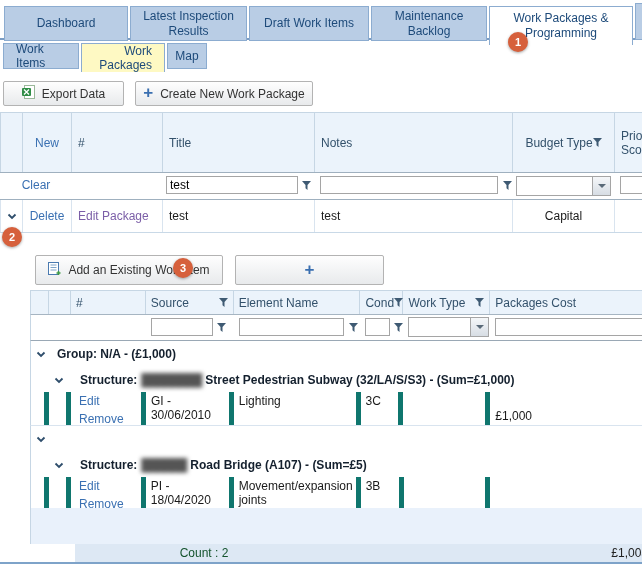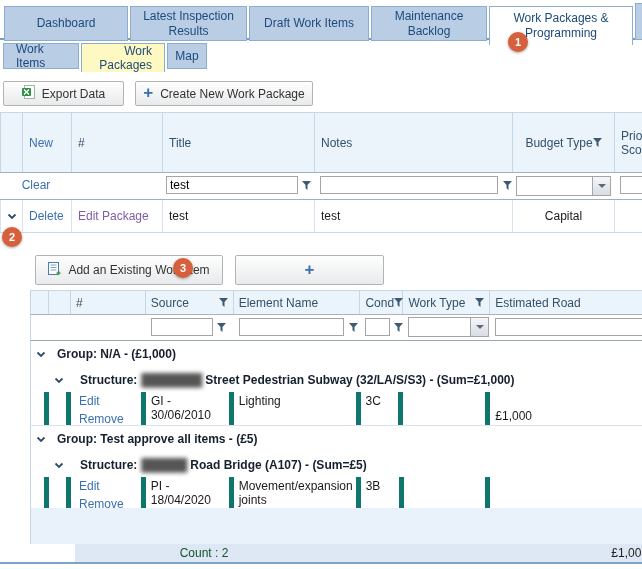--- a/index.html
+++ b/index.html
@@ -33,21 +33,21 @@
   .ddl .arr{width:17px;border-left:1px solid #a5a5a5;background:linear-gradient(#f5f7f9,#d7dde4);
             display:flex;align-items:center;justify-content:center;}
   .caret{width:0;height:0;border-left:4px solid transparent;border-right:4px solid transparent;border-top:4px solid #5a6a78;}
   .funnel{flex:none;}
   
   .ogrid{position:absolute;left:0;top:112px;width:700px;}
   .orow{display:flex;box-sizing:border-box;}
   .oh{height:61px;background:#ebf3fb;border-top:1px solid #c6d6e4;border-bottom:1px solid #9fb0bf;color:#33516b;}
   .oc{box-sizing:border-box;border-right:1px solid #c6d6e4;padding:4px 6px;display:flex;align-items:center;}
   .oh .oc:first-child{border-left:1px solid #c6d6e4;}
-  .c0{width:23px;}.c1{width:49px;}.c2{width:91px;}.c3{width:152px;}
+  .c0{width:23px;}.c1{width:49px;justify-content:center;}.c2{width:91px;}.c3{width:152px;}
   .c4{width:198px;}.c5{width:102px;justify-content:center;}.c6{width:85px;}
   .ofil{position:relative;height:26px;background:#fff;border-bottom:1px solid #9fb0bf;}
   .odata{height:33px;background:#fff;border-bottom:1px solid #c9d9e7;}
   .odata .oc{border-right:1px solid #d9e4ef;}
   .odata .oc:first-child{border-left:1px solid #d9e4ef;justify-content:center;}
   
   .igrid{position:absolute;left:30px;top:290px;width:630px;}
   .irow{display:flex;box-sizing:border-box;border-left:1px solid #c6d6e4;}
   .ih{height:25px;background:#ebf3fb;border-top:1px solid #c6d6e4;border-bottom:1px solid #a6b5c2;color:#33516b;}
   .ic{box-sizing:border-box;border-right:1px solid #c6d6e4;padding:2px 5px;display:flex;align-items:center;}
@@ -220,21 +220,21 @@
             <path d="M0 0h9L5.5 4v5L3.5 7.3V4Z" fill="#3e5a73"></path>
           </svg></span>
     </div>
     <div class="ic i6">
       <span>Work Type</span>
       <span><svg width="9" height="9" viewBox="0 0 9 9">
             <path d="M0 0h9L5.5 4v5L3.5 7.3V4Z" fill="#3e5a73"></path>
           </svg></span>
     </div>
     <div class="ic i7">
-        <span>Estimated Road</span>
+        <span>Packages Cost</span>
       </div>
   </div>
   <div class="ifil">
     <input class="tbox" style="left: 120px; top: 3px; width: 62px;" value="">
     <span style="position:absolute;left:186px;top:6px"><svg width="9" height="9" viewBox="0 0 9 9">
           <path d="M0 0h9L5.5 4v5L3.5 7.3V4Z" fill="#3e5a73"></path>
         </svg></span>
     <input class="tbox" style="left: 208px; top: 3px; width: 105px;" value="">
     <span style="position:absolute;left:318px;top:6px"><svg width="9" height="9" viewBox="0 0 9 9">
           <path d="M0 0h9L5.5 4v5L3.5 7.3V4Z" fill="#3e5a73"></path>
@@ -277,21 +277,20 @@
     <div class="ic i4">Lighting</div>
     <div class="ic i5" style="justify-content:flex-start">3C</div>
     <div class="ic i6" style="justify-content:flex-start"></div>
     <div class="ic i7 costcell">£1,000</div>
   </div>
 
   <div class="grow">
     <span style="margin-left:5px"><svg width="10" height="7" viewBox="0 0 10 7">
           <path d="M1.5 1.5 5 5 8.5 1.5" stroke="#2e4d6b" stroke-width="1.8" fill="none"></path>
         </svg></span>
-    <span style="margin-left:11px">Group: Test approve all items - (£5)</span>
   </div>
   <div class="srow">
     <span style="margin-left:23px"><svg width="10" height="7" viewBox="0 0 10 7">
           <path d="M1.5 1.5 5 5 8.5 1.5" stroke="#2e4d6b" stroke-width="1.8" fill="none"></path>
         </svg></span>
     <span style="margin-left:16px">Structure:</span>
     <span class="redacted" style="margin-left:4px">██████</span>
     <span style="margin-left:4px">Road Bridge (A107) - (Sum=£5)</span>
   </div>
   <div class="irow idata">

